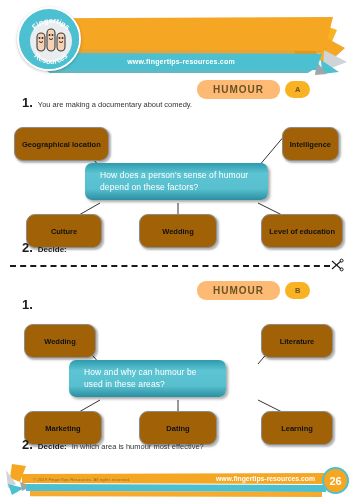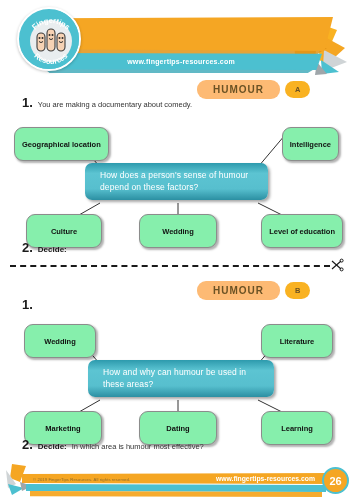--- a/index.html
+++ b/index.html
@@ -84,21 +84,21 @@
   .qnum { font-size: 13px; font-weight: bold; color: #1a1a1a; }
   .qbold { font-size: 8px; font-weight: bold; color: #1a1a1a; }
   .qtext { font-size: 7.5px; color: #333333; }
 
   
   .map { position: absolute; left: 0; width: 353px; height: 128px; }
   .map svg.lines { position: absolute; left: 0; top: 0; }
 
   .node {
     position: absolute;
-    background: #86efac;
+    background: #a16207;
     border: 1.3px solid #8c8c8c;
     border-radius: 9px;
     box-shadow: 1.5px 1.5px 2px rgba(0,0,0,.30);
     display: flex; align-items: center; justify-content: center;
     font-size: 7.5px; font-weight: bold; color: #111111;
     height: 15px; white-space: nowrap; padding: 16px 7px;
   }
 
   .center-box {
     position: absolute;
@@ -264,21 +264,21 @@
     <line x1="72" y1="20" x2="100" y2="52" stroke="#333" stroke-width="1"></line>
     <line x1="285" y1="20" x2="258" y2="52" stroke="#333" stroke-width="1"></line>
     <line x1="100" y1="88" x2="72" y2="104" stroke="#333" stroke-width="1"></line>
     <line x1="178" y1="88" x2="178" y2="104" stroke="#333" stroke-width="1"></line>
     <line x1="258" y1="88" x2="290" y2="104" stroke="#333" stroke-width="1"></line>
   </svg>
 
   <div class="node" style="left:24px; top:12px; width:72px;">Wedding</div>
   <div class="node" style="right:20px; top:12px; width:72px;">Literature</div>
 
-  <div class="center-box" style="left:88px; top:48px; width:186px;">How and why can humour be used in these areas?</div>
+  <div class="center-box" style="left:69px; top:48px; width:157px;">How and why can humour be used in these areas?</div>
 
   <div class="node" style="left:24px; top:99px; width:78px;">Marketing</div>
   <div class="node" style="left:139px; top:99px; width:78px;">Dating</div>
   <div class="node" style="right:20px; top:99px; width:72px;">Learning</div>
 </div>
 
 <div class="qline" style="left:22px; top:437px;">
   <span class="qnum">2.</span>
   <span class="qbold">Decide:</span>
   <span class="qtext">In which area is humour most effective?</span>

